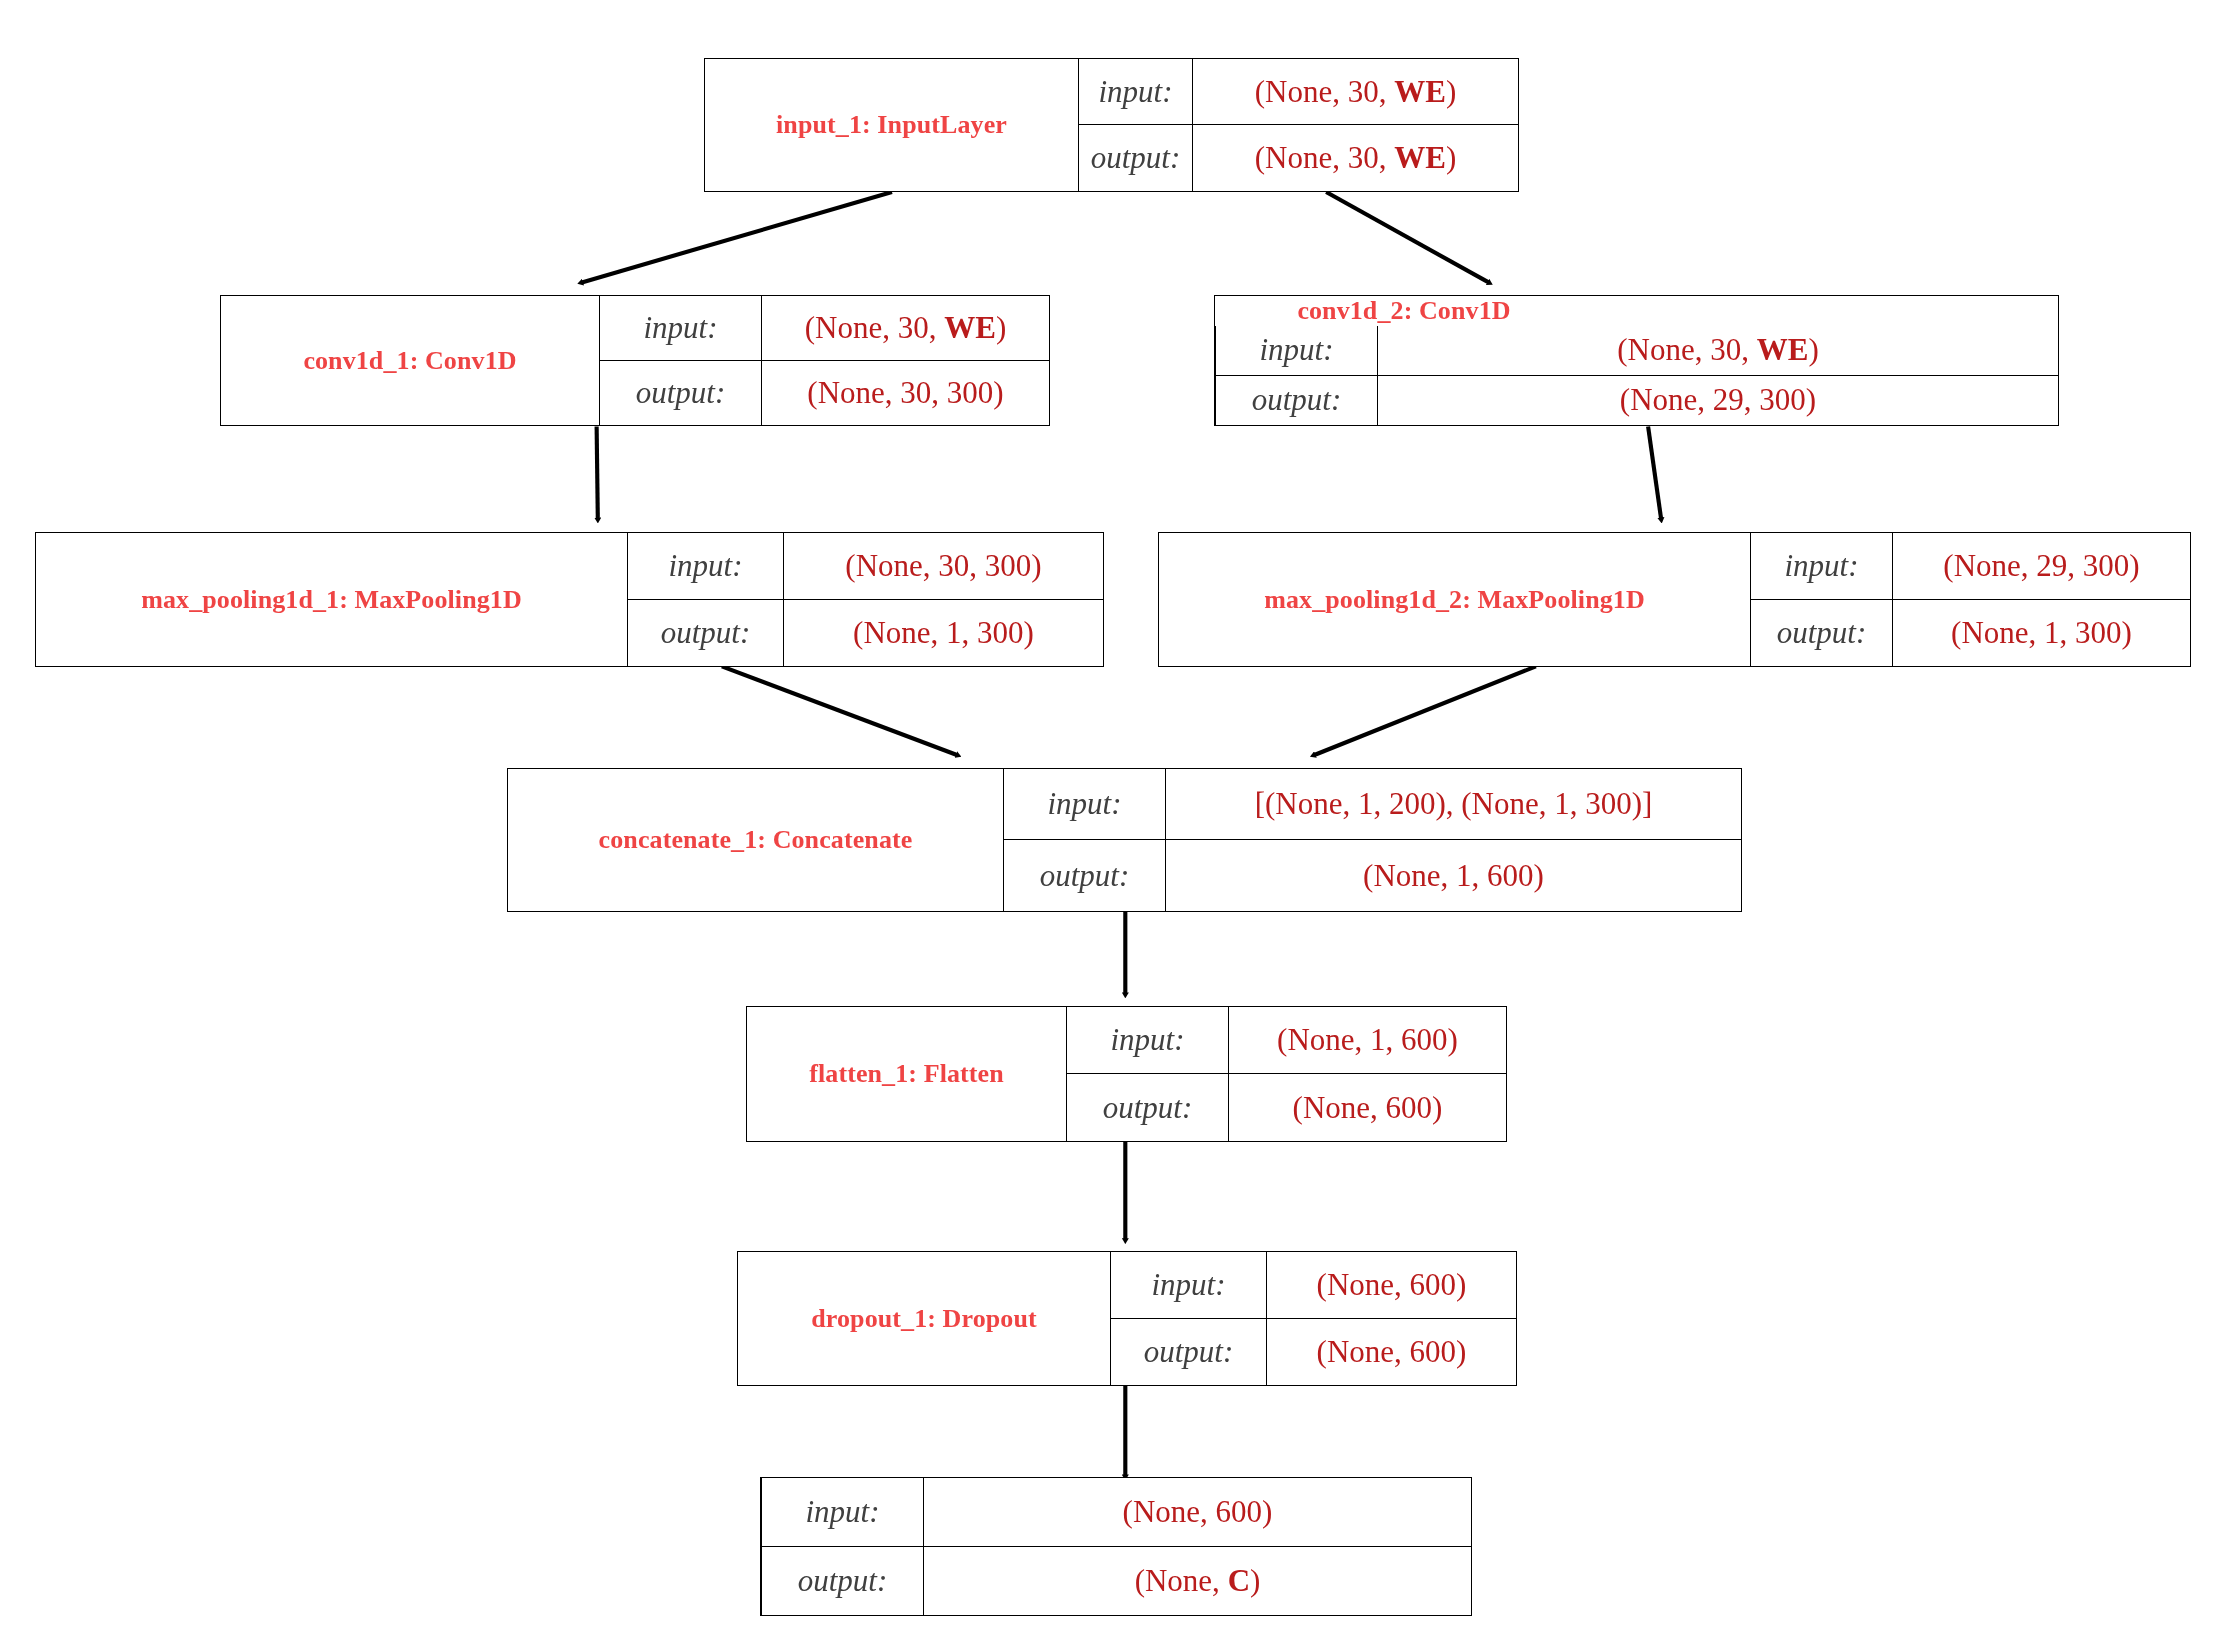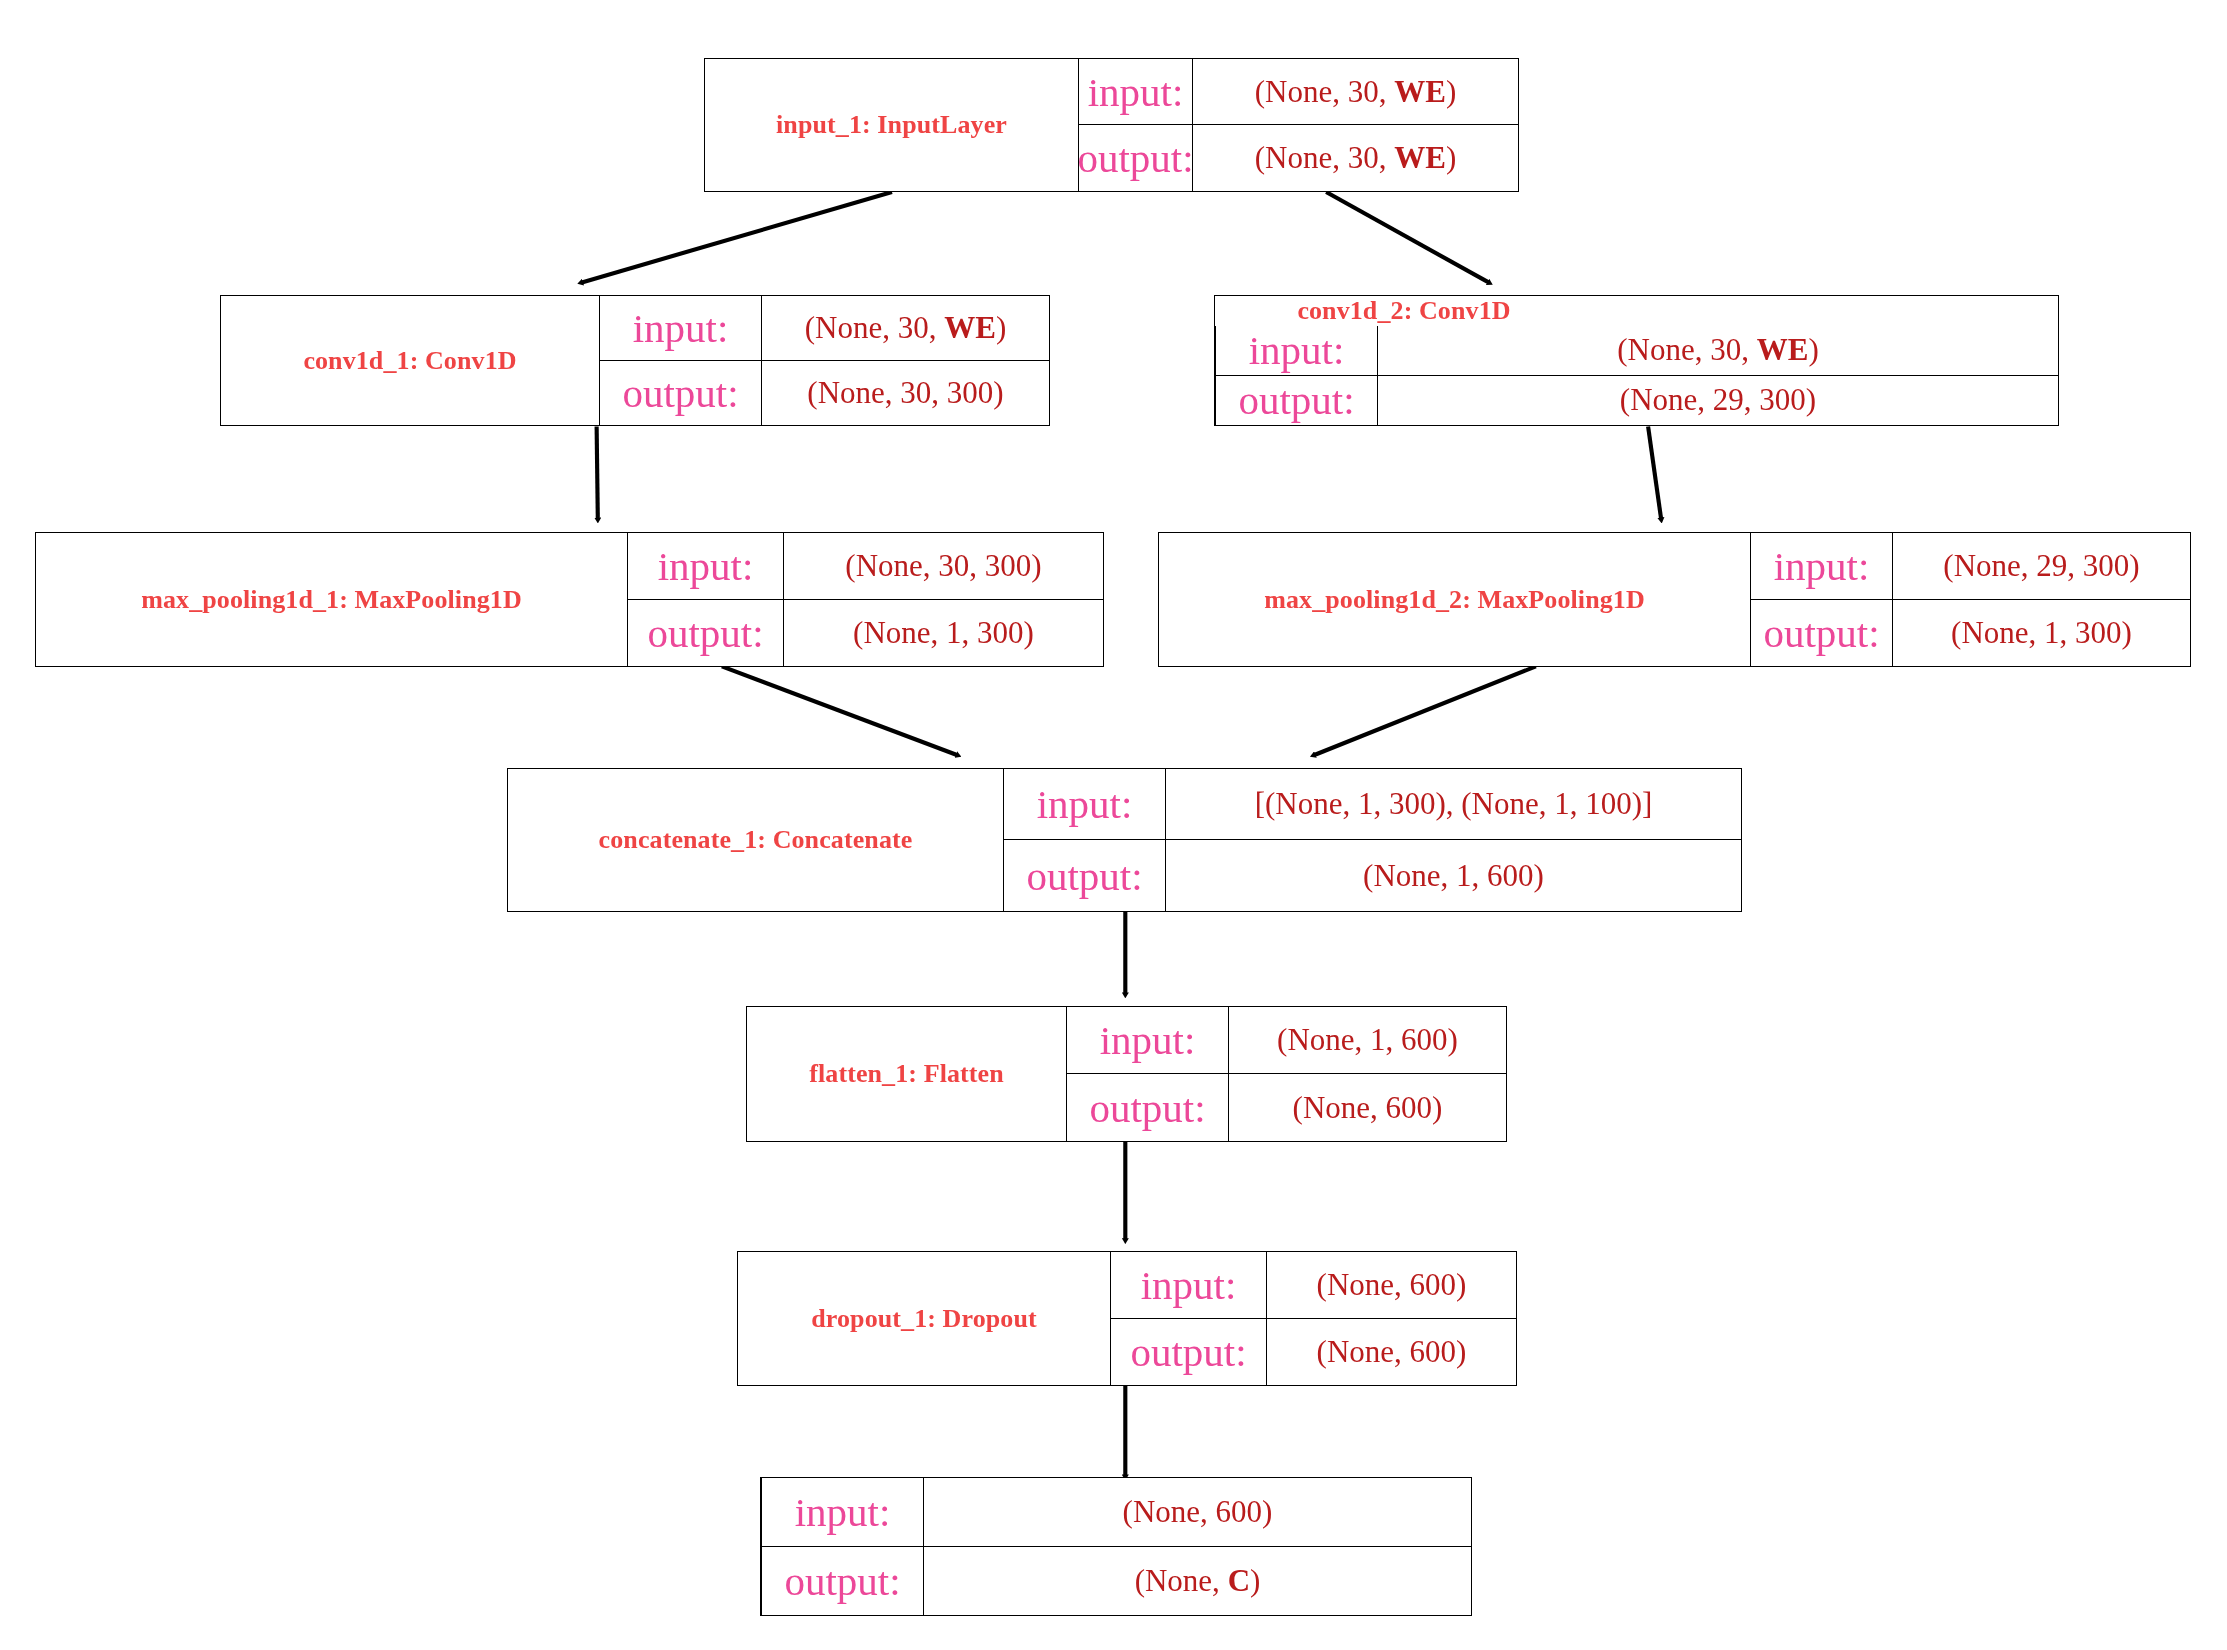--- a/index.html
+++ b/index.html
@@ -51,24 +51,25 @@
     align-items: stretch;
   }
   .io-row.top {
     border-bottom: 1.8px solid #000000;
   }
   .io-label {
     display: flex;
     align-items: center;
     justify-content: center;
     box-sizing: border-box;
-    font-size: 41px;
-    color: #ec4899;
+    font-size: 31px;
+    color: #404040;
     white-space: nowrap;
     padding: 0 8.3px;
+    font-style: italic;
   }
   .io-value {
     display: flex;
     align-items: center;
     justify-content: center;
     box-sizing: border-box;
     border-left: 1.8px solid #000000;
     font-size: 31px;
     color: #b91c1c;
     white-space: nowrap;
@@ -186,21 +187,21 @@
         <div class="io-value">(None, 1, 300)</div>
       </div>
     </div>
   </div>
 
   <div class="node" style="left:507px; top:768px; width:1235px; height:144px;">
     <div class="node-name" style="width:495px;">concatenate_1: Concatenate</div>
     <div class="io-table">
       <div class="io-row top">
         <div class="io-label" style="width:161px;">input:</div>
-        <div class="io-value">[(None, 1, 300), (None, 1, 100)]</div>
+        <div class="io-value">[(None, 1, 200), (None, 1, 300)]</div>
       </div>
       <div class="io-row">
         <div class="io-label" style="width:161px;">output:</div>
         <div class="io-value">(None, 1, 600)</div>
       </div>
     </div>
   </div>
 
   <div class="node" style="left:746px; top:1006px; width:761px; height:136px;">
     <div class="node-name" style="width:319px;">flatten_1: Flatten</div>

